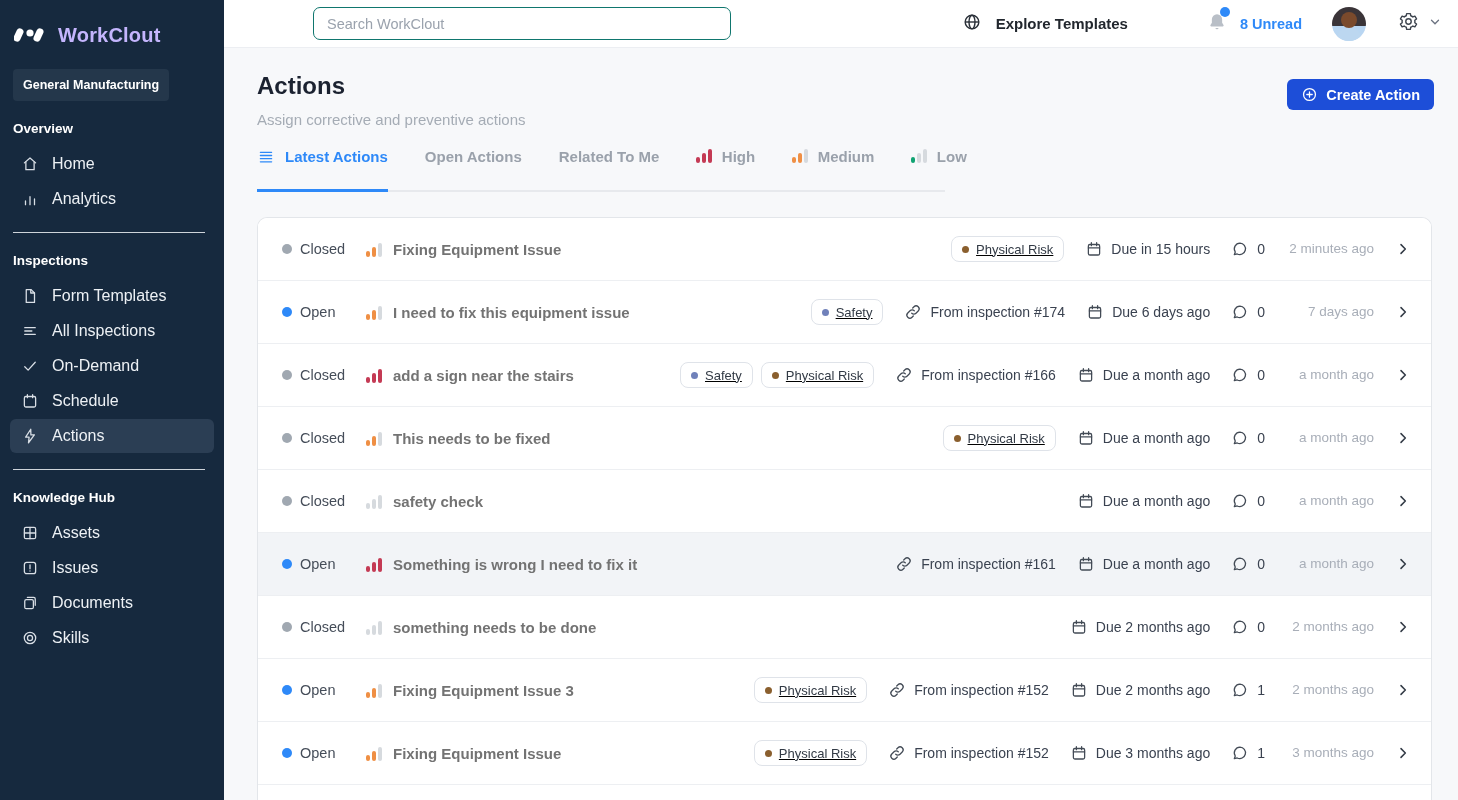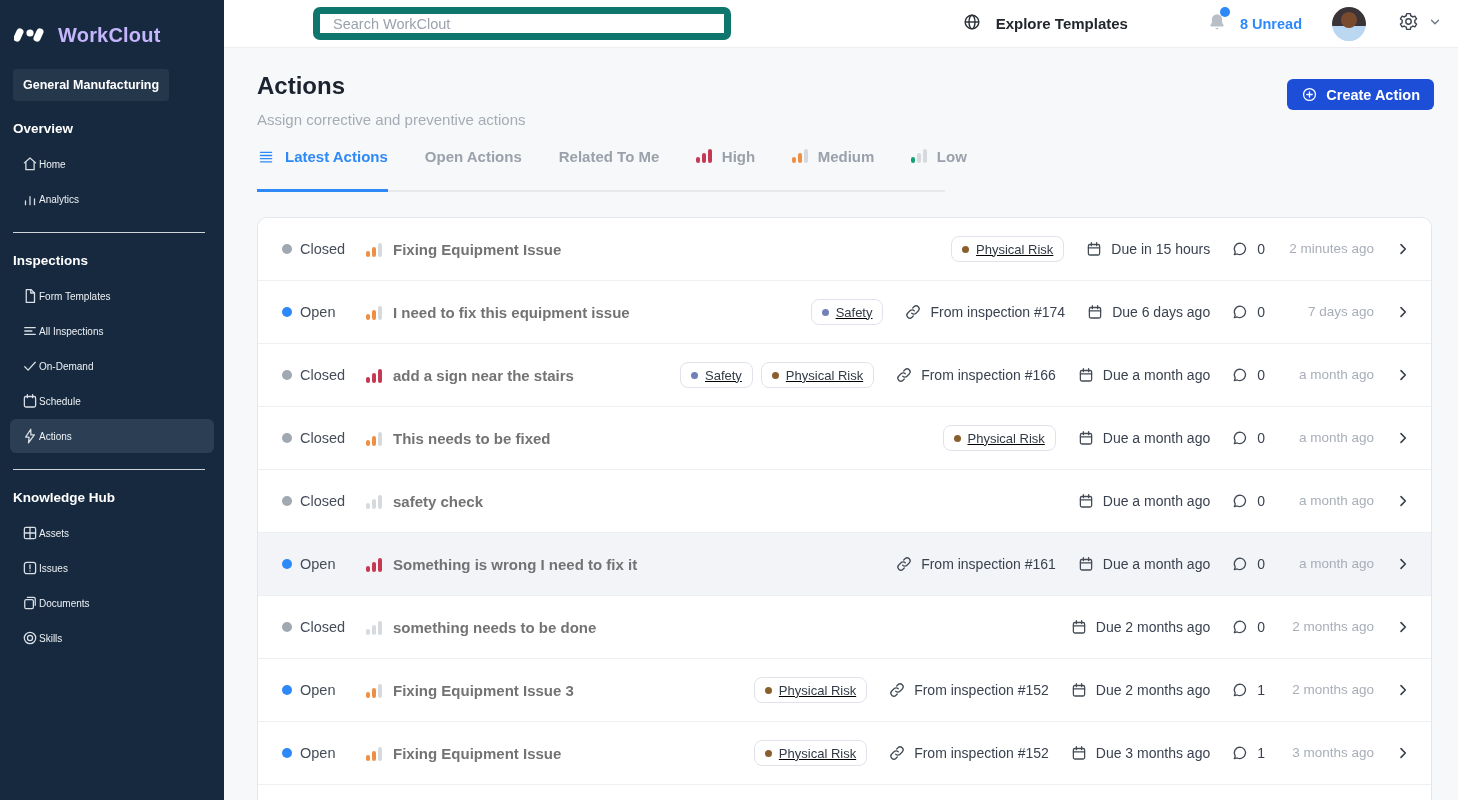--- a/index.html
+++ b/index.html
@@ -9,31 +9,31 @@
   
   .sidebar { position:fixed; left:0; top:0; width:224px; height:800px;
     background:#16293e; color:#eef2f6; z-index:5; }
   .logo-row { display:flex; align-items:center; gap:10px; padding:24px 14px 0 14px; }
   .logo-mark { display:flex; align-items:center; }
   .logo-text { font-size:20px; font-weight:700; color:#c4b5fd; letter-spacing:.2px; }
   .ws-chip { margin:22px 13px 0 13px; background:#24374b; border-radius:4px;
     padding:9px 10px; font-size:12.5px; font-weight:700; color:#fff; display:inline-block; }
   .side-divider { border-top:1px solid rgba(238,242,246,.85); margin:16px 19px 0 13px; }
   .section-label { padding:20px 13px 10px 13px; font-size:13.5px; font-weight:700; color:#fff; }
-  .nav-item { display:flex; align-items:center; margin:1px 10px;
-    padding:8px 11px; border-radius:6px; font-size:10px; font-weight:500;
+  .nav-item { display:flex; align-items:center; gap:13px; margin:1px 10px;
+    padding:8px 11px; border-radius:6px; font-size:16px; font-weight:500;
     color:#edf1f5; cursor:pointer; }
   .nav-item.active { background:#2b3e54; }
   .nav-item .ic { width:18px; height:18px; display:flex; align-items:center; color:#d9dfe6; }
   .nav-item .ic svg { width:18px; height:18px; }
 
   
   .topbar { margin-left:224px; height:48px; background:#fff; display:flex;
     align-items:center; border-bottom:1px solid #eceef2; position:relative; }
-  .search-input { margin-left:89px; width:418px; height:33px; border:7px solid #0f766e;
+  .search-input { margin-left:89px; width:418px; height:33px; border:1px solid #0f766e;
     border-radius:7px; padding:0 13px; font-size:14.5px; color:#333; outline:none;
     font-family:"Liberation Sans",sans-serif; }
   .search-input::placeholder { color:#9aa2ad; }
   .top-right { margin-left:auto; display:flex; align-items:center; padding-right:16px; }
   .explore { display:flex; align-items:center; gap:14px; font-size:15px; font-weight:600;
     color:#22272e; cursor:pointer; }
   .explore .ic svg { width:20px; height:20px; color:#2a3038; }
   .bell-wrap { position:relative; margin-left:78px; cursor:pointer; display:flex; }
   .bell-wrap svg { width:22px; height:22px; }
   .bell-dot { position:absolute; right:-2px; top:-4px; width:10px; height:10px;

